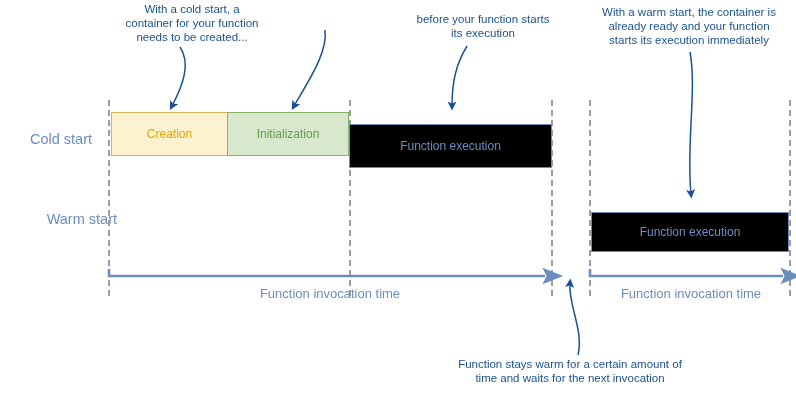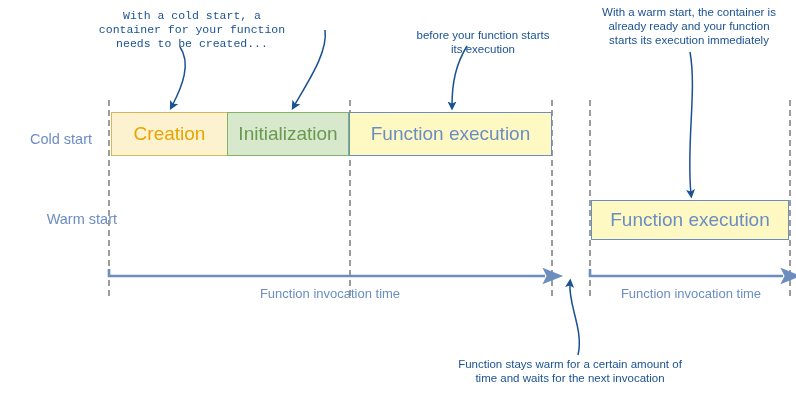--- a/index.html
+++ b/index.html
@@ -29,37 +29,38 @@
     font-size: 14.5px;
     text-align: right;
     white-space: nowrap;
   }
   .phasebox {
     position: absolute;
     box-sizing: border-box;
     display: flex;
     align-items: center;
     justify-content: center;
-    font-size: 19px;
+    font-size: 12px;
   }
   .box-creation {
     background: #fdf2cf;
     border: 1.3px solid #d6b656;
     color: #e8a400;
   }
   .box-init {
     background: #d9ead3;
     background: #d7e8cd;
     border: 1.3px solid #82b366;
     color: #6a9a50;
   }
   .box-exec {
-    background: #fef9c3;
+    background: #000000;
     border: 1.3px solid #6c8ebf;
     color: #6b8dc4;
+    margin-top: 12px;
   }
   .vdash {
     position: absolute;
     width: 0;
     border-left: 2.4px dashed #9c9c9c;
   }
   .axis-label {
     position: absolute;
     color: #6b8dc4;
     font-size: 13px;
@@ -72,26 +73,26 @@
     width: 796px;
     height: 401px;
     pointer-events: none;
   }
 </style>
 </head>
 <body>
 
 <div id="canvas">
 
-  <div class="annot" style="left:98px; top:9px; width:188px;font-family:Liberation Mono, monospace;">With a cold start, a
+  <div class="annot" style="left:98px; top:2px; width:188px;">With a cold start, a
 container for your function
 needs to be created...</div>
 
 
-  <div class="annot" style="left:394px; top:28px; width:178px;">before your function starts
+  <div class="annot" style="left:394px; top:12px; width:178px;">before your function starts
 its execution</div>
 
   <div class="annot" style="left:582px; top:5px; width:214px;">With a warm start, the container is
 already ready and your function
 starts its execution immediately</div>
 
   <div class="annot" style="left:425px; top:357px; width:290px;">Function stays warm for a certain amount of
 time and waits for the next invocation</div>
 
   <div class="rowlabel" style="left:0px; top:131px; width:92px;text-align:right;">Cold start</div>

